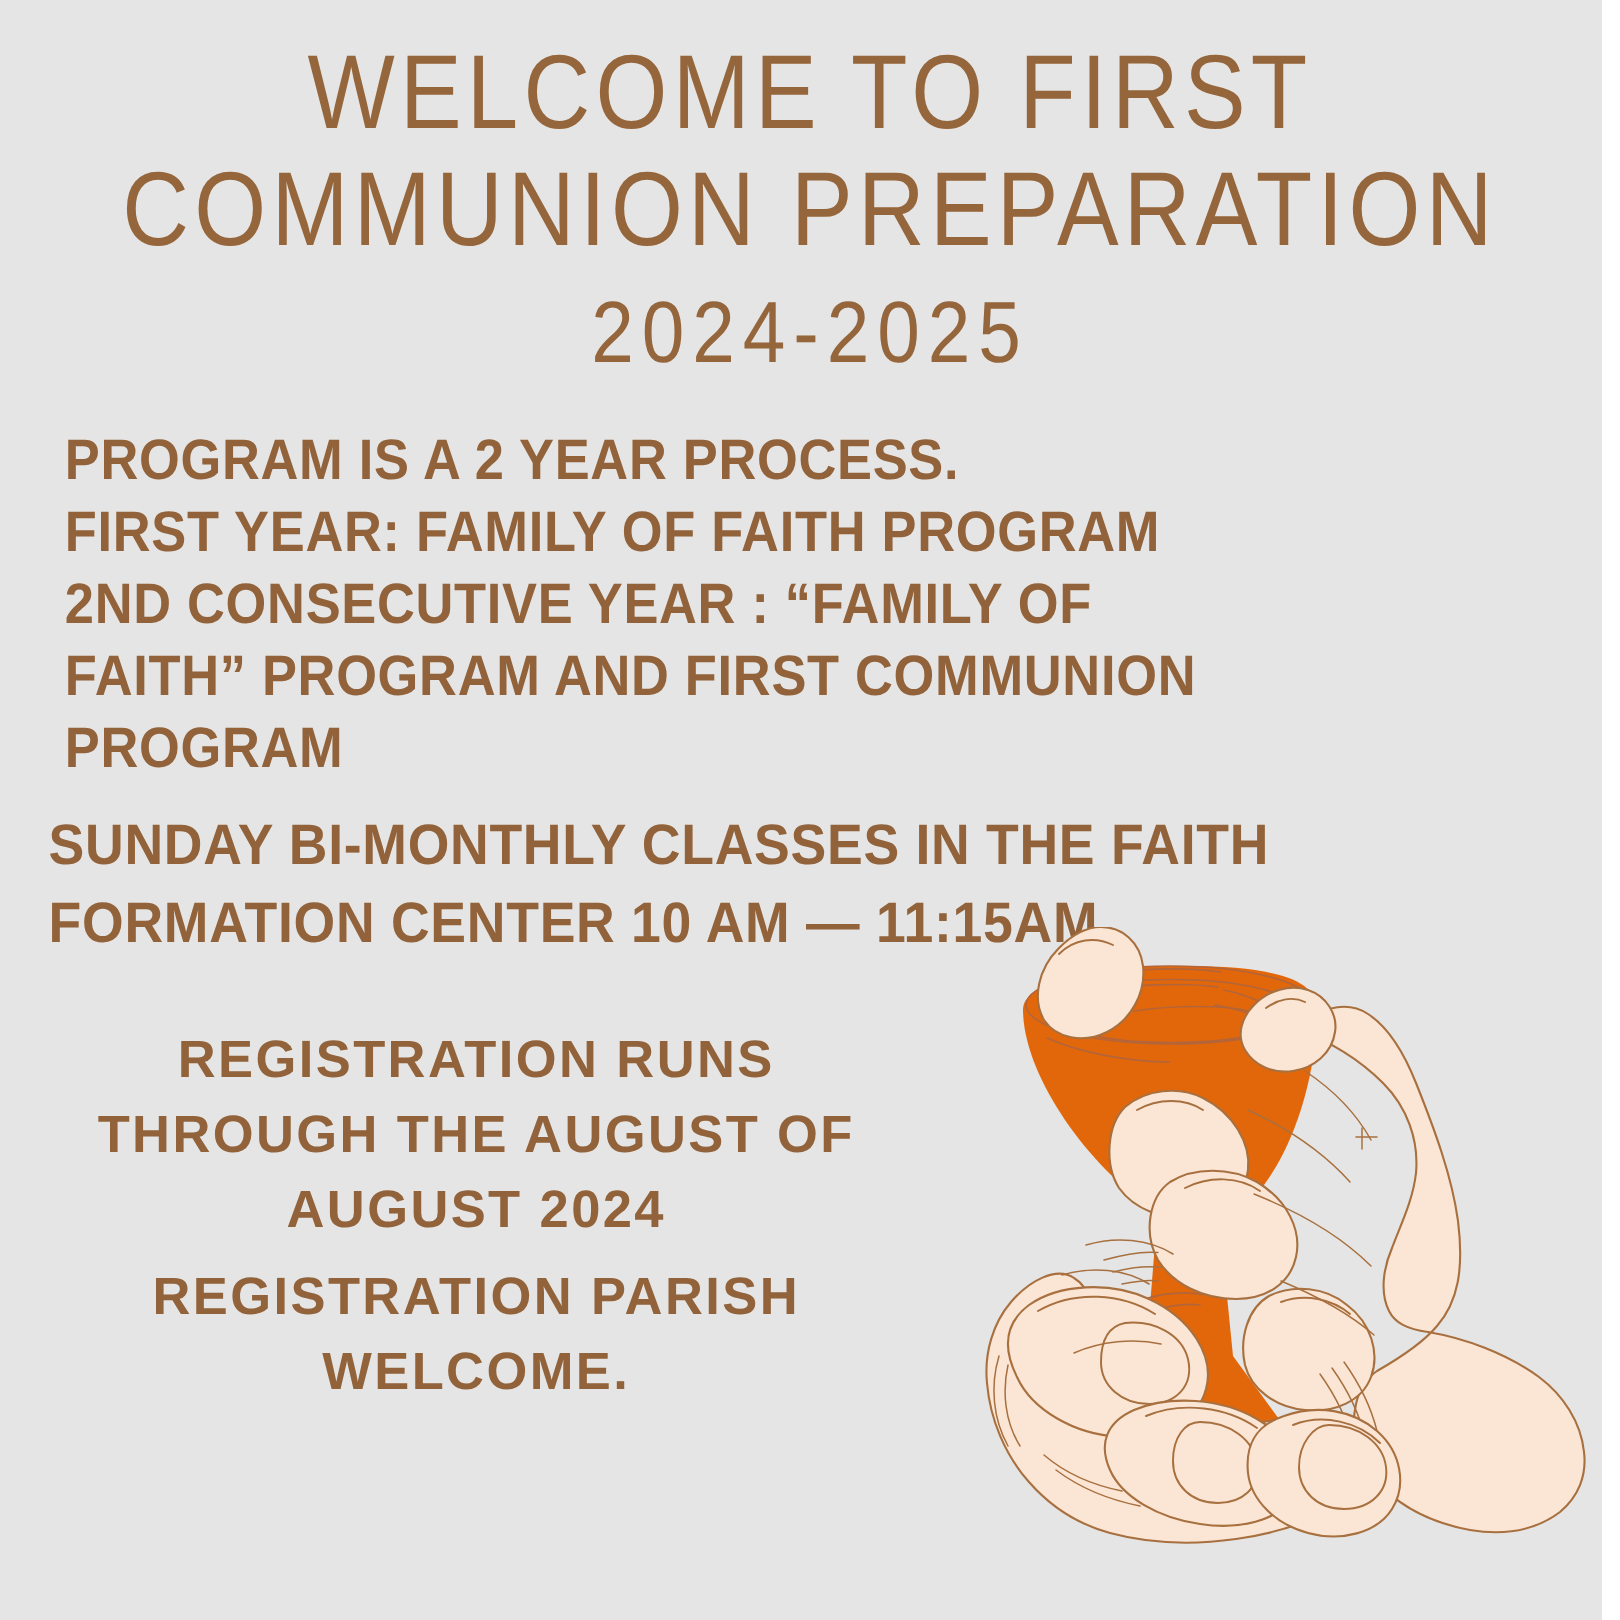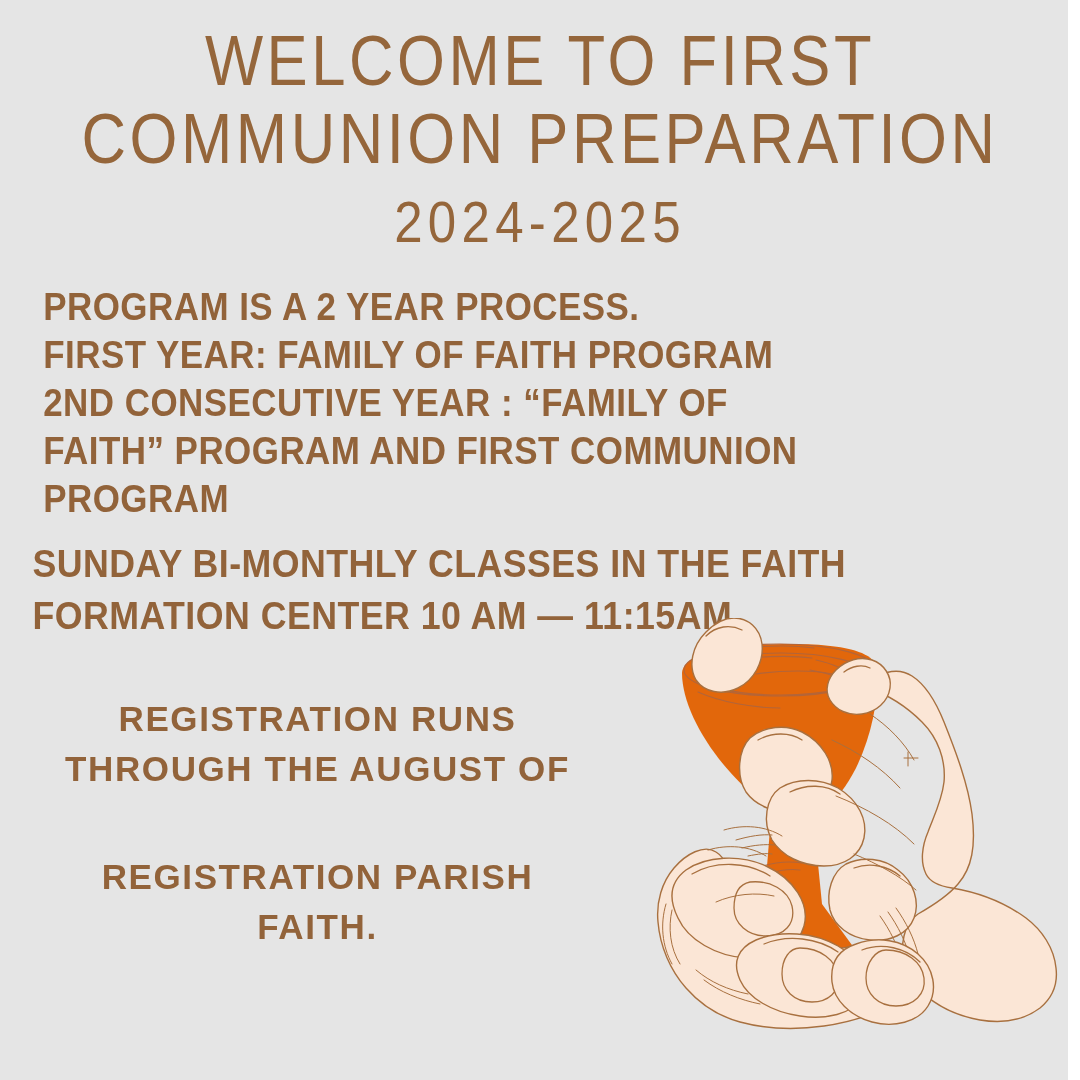--- a/index.html
+++ b/index.html
@@ -73,21 +73,20 @@
     position: absolute;
     left: 0;
     width: 635px;
     text-align: center;
     color: #92633A;
     font-family: "Liberation Sans", sans-serif;
     font-weight: 700;
     font-size: 35px;
     line-height: 50px;
     letter-spacing: 1.6px;
-    margin-top: 12px;
   }
   #registration-runs { top: 682px; }
   #registration-packets { top: 840px; }
 
   
   #chalice-illustration {
     position: absolute;
     left: 600px;
     top: 618px;
     width: 480px;
@@ -115,25 +114,26 @@
   </div>
 
   <div class="para-condensed" id="schedule">
     <div class="l">SUNDAY BI-MONTHLY CLASSES IN THE FAITH</div>
     <div class="l">FORMATION CENTER 10 AM — 11:15AM</div>
   </div>
 
   <div class="para-wide" id="registration-runs">
     <div>REGISTRATION RUNS</div>
     <div>THROUGH THE AUGUST OF</div>
+    <div>AUGUST 2024</div>
   </div>
 
   <div class="para-wide" id="registration-packets">
     <div>REGISTRATION PARISH</div>
-    <div>FAITH.</div>
+    <div>WELCOME.</div>
   </div>
 
   <div id="chalice-illustration">
     <svg viewBox="0 0 480 462" xmlns="http://www.w3.org/2000/svg">
       <defs>
         <style>
           .hand  { fill: #FBE6D6; stroke: #A8703F; stroke-width: 1.4; stroke-linejoin: round; stroke-linecap: round; }
           .ln    { fill: none;    stroke: #A8703F; stroke-width: 1.3; stroke-linecap: round; }
           .lnthin{ fill: none;    stroke: #A8703F; stroke-width: 1.0; stroke-linecap: round; }
           .cup   { fill: #E2670B; }

